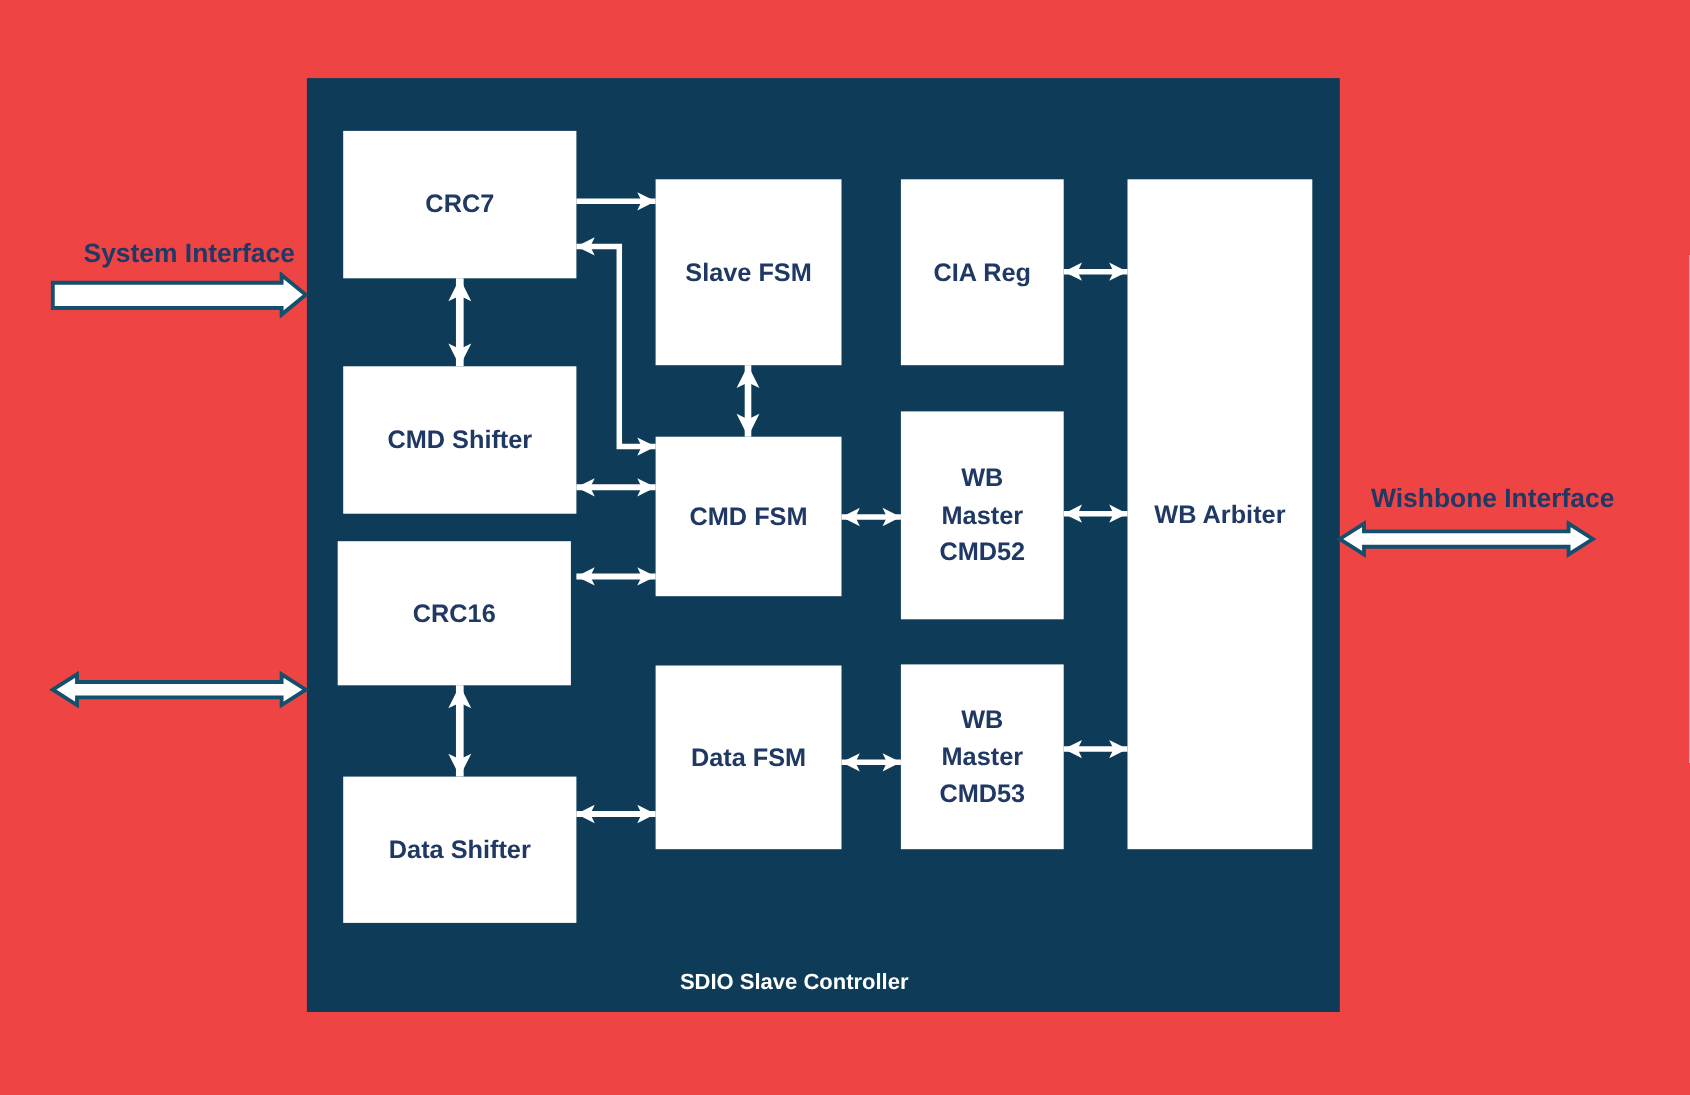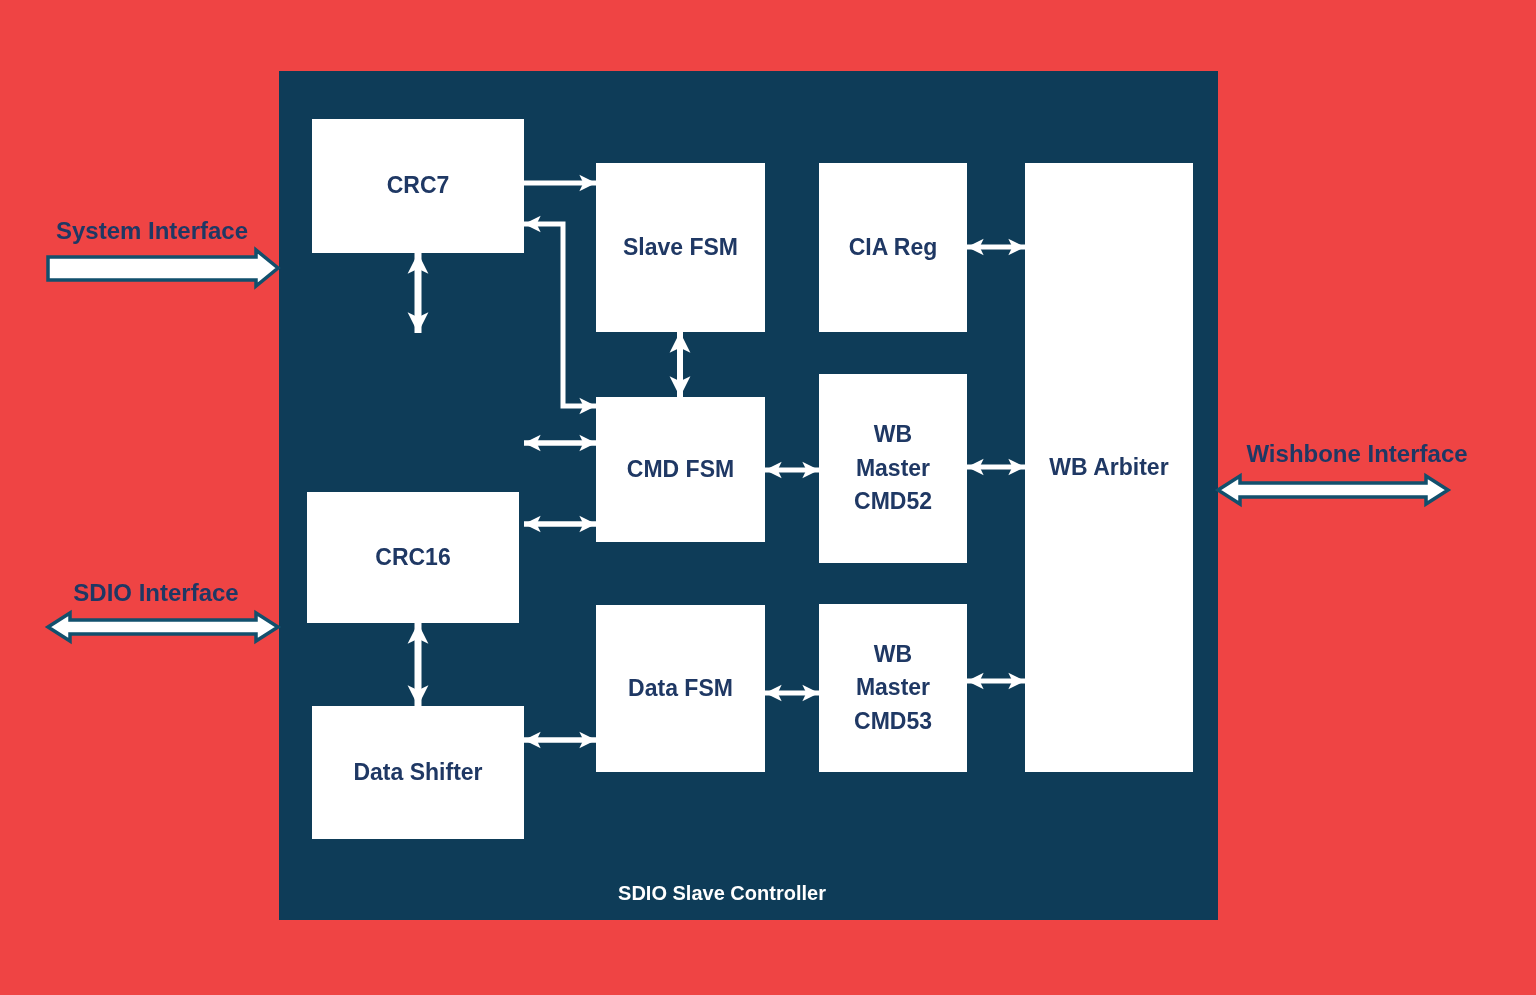--- a/index.html
+++ b/index.html
@@ -58,36 +58,36 @@
     <path d="M967,247 L1025,247" stroke="#ffffff" stroke-width="5" fill="none" marker-start="url(#ah)" marker-end="url(#ah)"></path>
     <path d="M967,467 L1025,467" stroke="#ffffff" stroke-width="5" fill="none" marker-start="url(#ah)" marker-end="url(#ah)"></path>
     <path d="M967,681 L1025,681" stroke="#ffffff" stroke-width="5" fill="none" marker-start="url(#ah)" marker-end="url(#ah)"></path>
 
     <path d="M48,257 L256,257 L256,250 L278,268 L256,286 L256,280 L48,280 Z" fill="#ffffff" stroke="#12506d" stroke-width="3.5"></path>
     <path d="M48,627 L70,613 L70,620 L256,620 L256,613 L278,627 L256,641 L256,634 L70,634 L70,641 Z" fill="#ffffff" stroke="#12506d" stroke-width="3.5"></path>
     <path d="M1218,490 L1240,476 L1240,483 L1426,483 L1426,476 L1448,490 L1426,504 L1426,497 L1240,497 L1240,504 Z" fill="#ffffff" stroke="#12506d" stroke-width="3.5"></path>
   </svg>
 
   <div class="block" style="left:312px; top:119px; width:212px; height:134px;">CRC7</div>
+  <div class="block" style="left:312px; top:333px; width:212px; height:134px;">CMD Shifter</div>
   <div class="block" style="left:307px; top:492px; width:212px; height:131px;">CRC16</div>
   <div class="block" style="left:312px; top:706px; width:212px; height:133px;">Data Shifter</div>
 
   <div class="block" style="left:596px; top:163px; width:169px; height:169px;text-align:right;">Slave FSM</div>
   <div class="block" style="left:596px; top:397px; width:169px; height:145px;">CMD FSM</div>
   <div class="block" style="left:596px; top:605px; width:169px; height:167px;">Data FSM</div>
 
   <div class="block" style="left:819px; top:163px; width:148px; height:169px;">CIA Reg</div>
   <div class="block" style="left:819px; top:374px; width:148px; height:189px;">WB
 Master
 CMD52</div>
   <div class="block" style="left:819px; top:604px; width:148px; height:168px;">WB
 Master
 CMD53</div>
 
   <div class="block" style="left:1025px; top:163px; width:168px; height:609px;">WB Arbiter</div>
 
-  <div class="iface-label" style="left:32px; top:218px;">System Interface</div>
-  <div class="iface-label" style="left:36px; top:580px;">SDIO Interface</div>
+  <div class="iface-label" style="left:52px; top:218px;">System Interface</div>
   <div class="iface-label" style="left:1237px; top:441px;">Wishbone Interface</div>
 
   <div class="container-label">SDIO Slave Controller</div>
 
 </div>
 
 </body></html>

